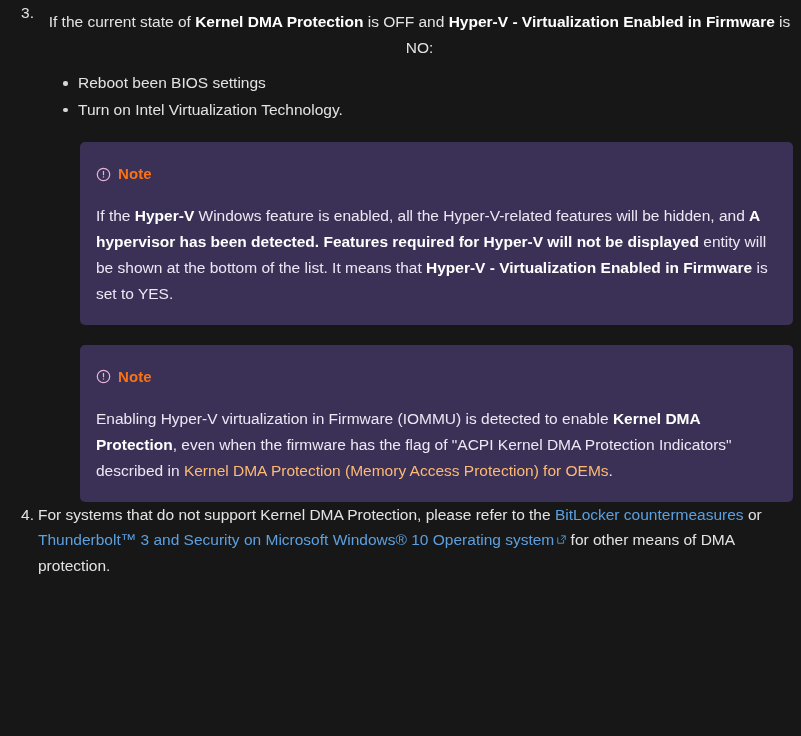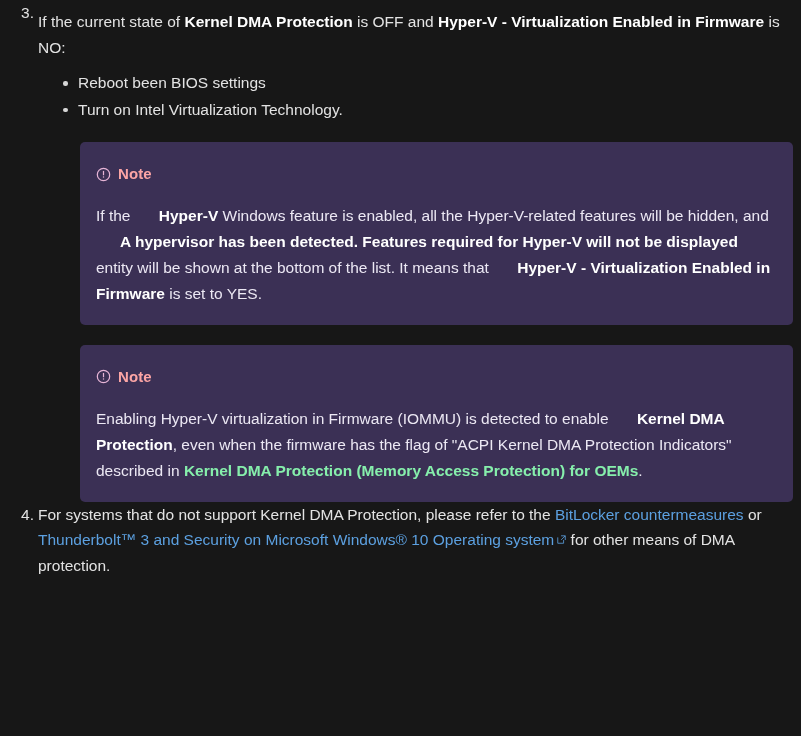--- a/index.html
+++ b/index.html
@@ -40,20 +40,21 @@
   .step-num {
     position: absolute;
     left: 20px;
     top: 0;
     width: 14px;
     text-align: right;
     color: #e3e3e3;
   }
   .step-body {
     display: block;
+    text-align: center;
   }
 
   
   ul.bullets {
     list-style: none;
     margin: 10px 0 0 0;
     padding: 0;
   }
   ul.bullets > li {
     position: relative;
@@ -75,22 +76,22 @@
   b, strong, .b {
     font-weight: 700;
     color: #ffffff;
   }
   a.link {
     color: #5ca0e0;
     text-decoration: none;
     cursor: pointer;
   }
   a.link-note {
-    color: #86efac;
-    font-weight: 700;
+    color: #fdba74;
+    font-weight: 400;
     text-decoration: none;
     cursor: pointer;
   }
   .ext-icon {
     display: inline-block;
     width: 9px;
     height: 9px;
     margin-left: 3px;
     vertical-align: 1px;
     position: relative;
@@ -116,29 +117,29 @@
     width: 15px;
     height: 15px;
     flex: 0 0 15px;
     position: relative;
     top: 0px;
   }
   .note-icon svg { display: block; }
   .note-title {
     font-weight: 700;
     font-size: 15px;
-    color: #fca5a5;
+    color: #f97316;
     letter-spacing: .1px;
   }
   .note-body {
     color: #ece8f4;
     font-size: 15.5px;
     line-height: 26px;
   }
-  .note-body .b { color: #ffffff; margin-left: 24px; }
+  .note-body .b { color: #ffffff; }
   .step4-wrap { margin-top: 21px; }
   .tail-para {
   }
   .lead { padding-top: 9px; }
 </style>
 </head>
 <body>
 
 <div class="page">
 

